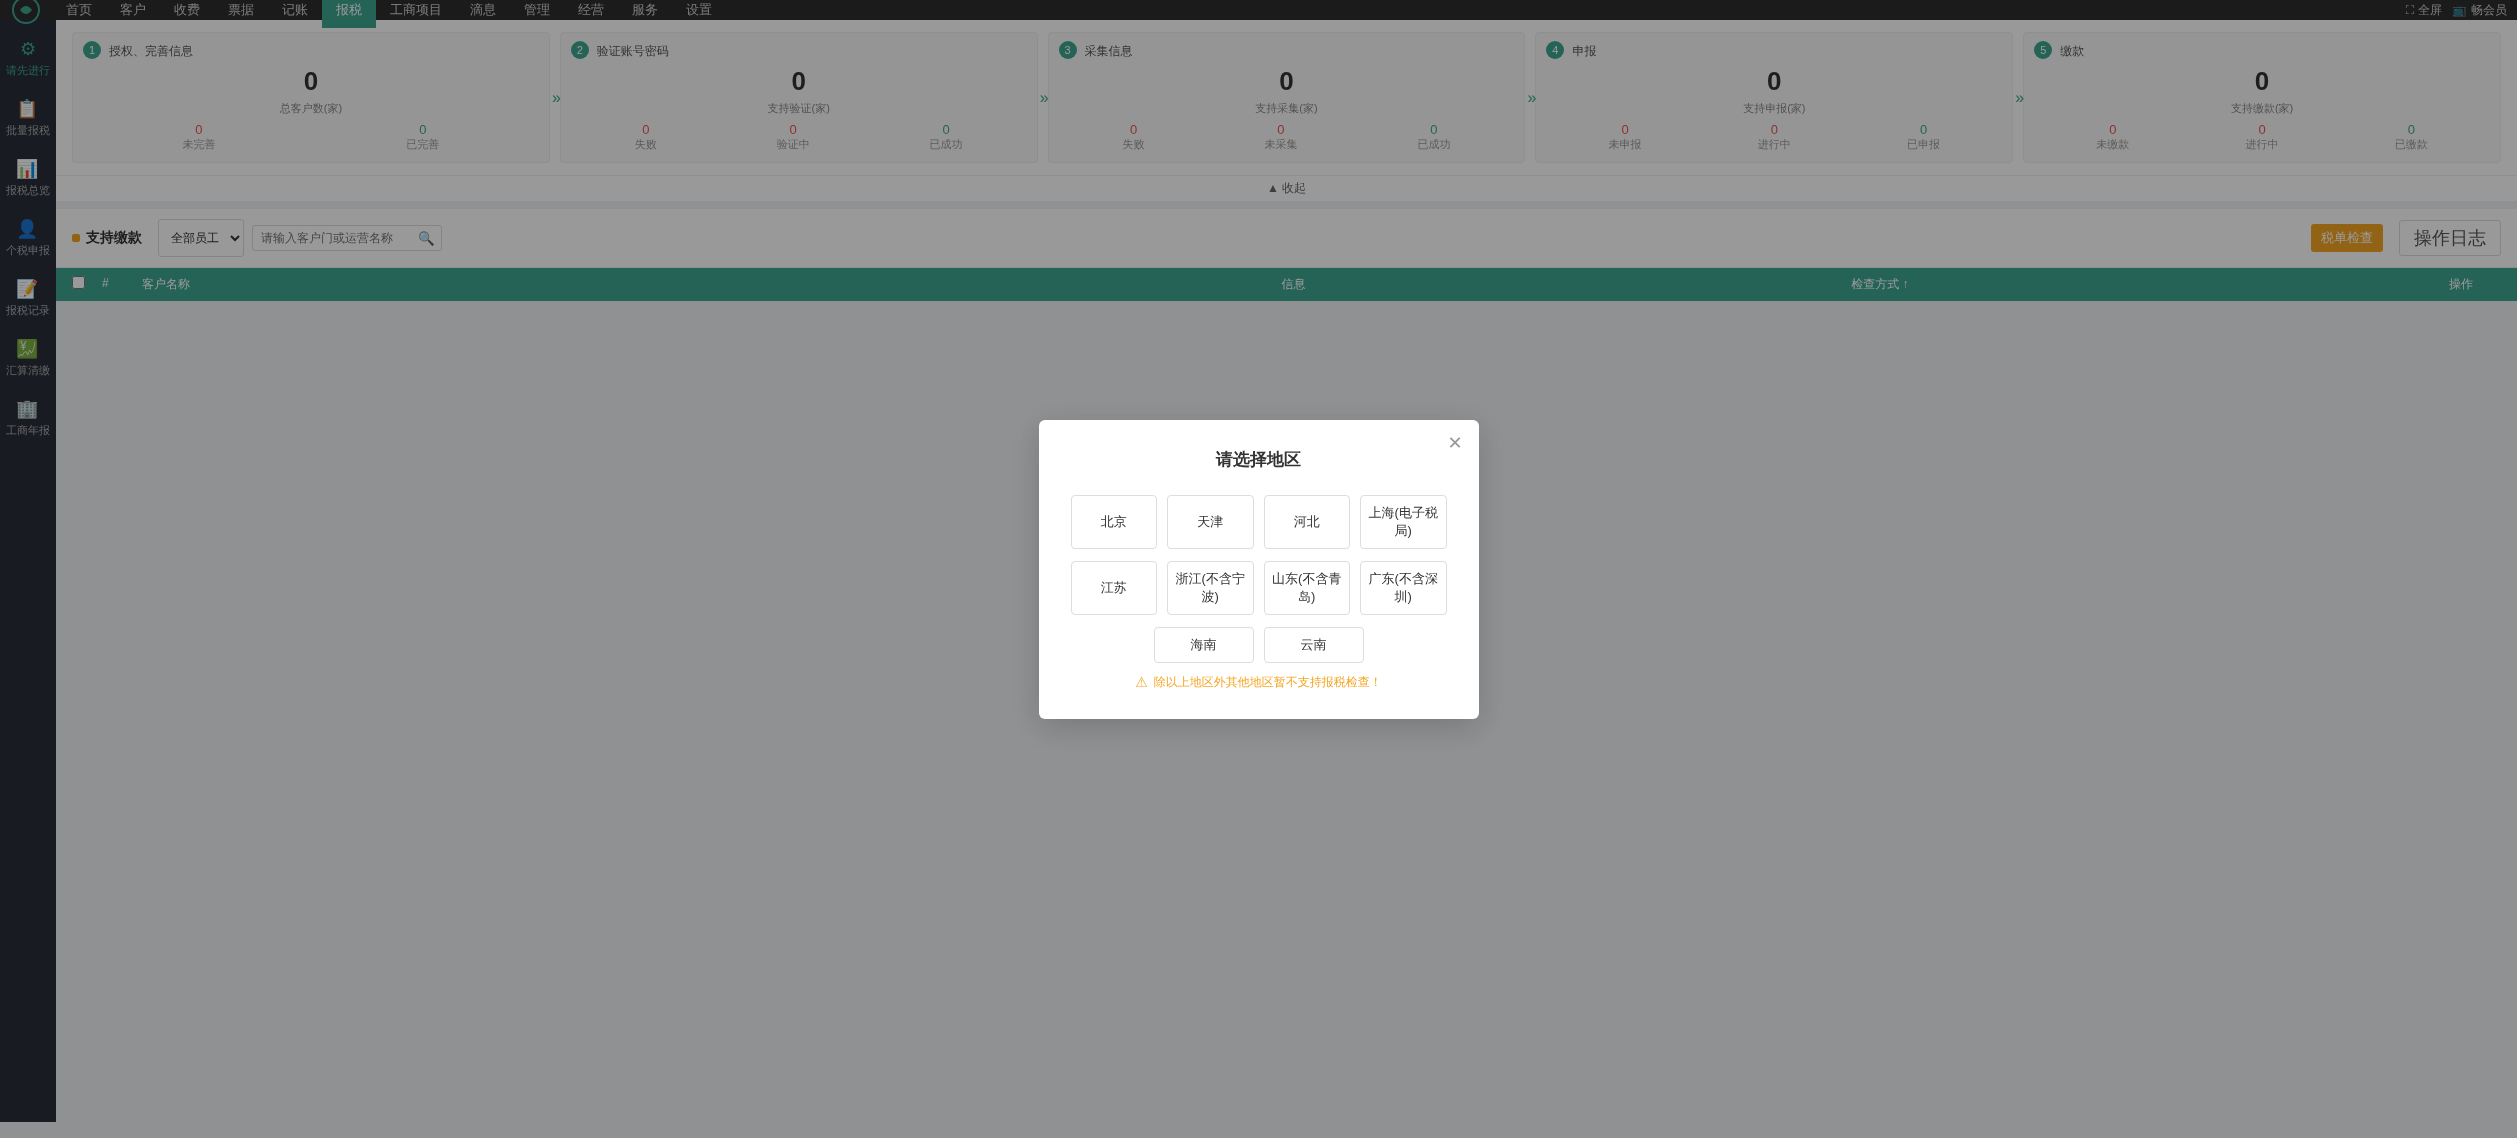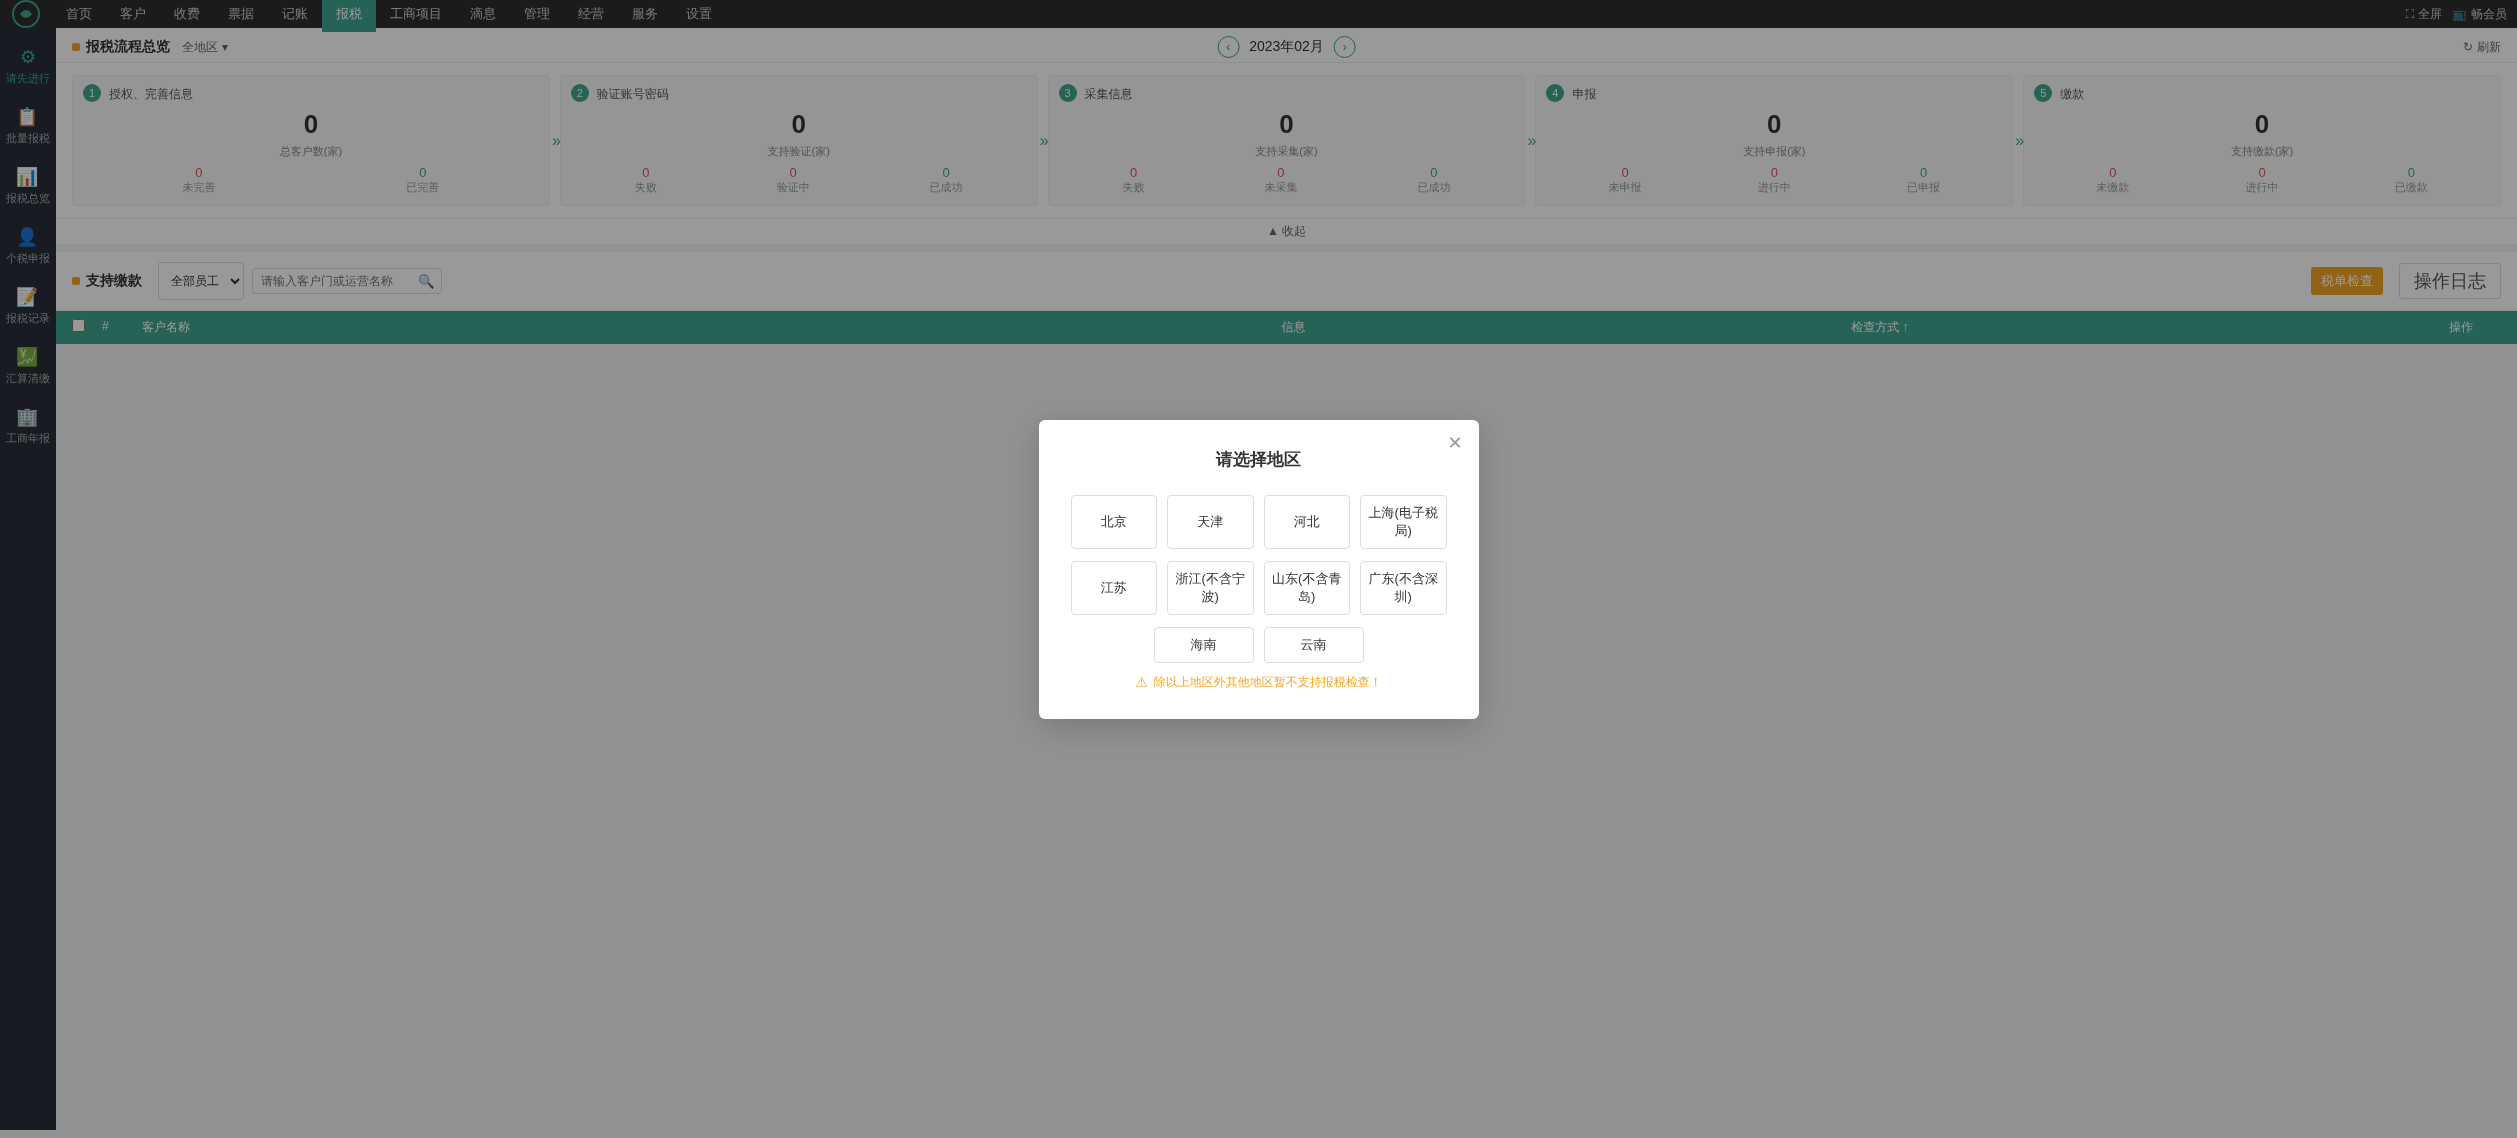--- a/index.html
+++ b/index.html
@@ -1,20 +1,20 @@
 <!DOCTYPE html>
 <html><head>
   <meta charset="utf-8">
   <style>
     * { box-sizing: border-box; margin: 0; padding: 0; }
     body { font-family: "Microsoft YaHei", "PingFang SC", sans-serif; font-size: 13px; background: #f0f2f5; color: #333; overflow: hidden; }
 
     
     .top-nav {
-      height: 28px;
+      height: 20px;
       background: #2d2d2d;
       display: flex;
       align-items: center;
       padding: 0 10px;
       position: relative;
       z-index: 10;
     }
     .top-nav-logo {
       width: 32px; height: 32px;
       background: transparent;
@@ -481,39 +481,20 @@
     </div>
     <div class="sidebar-item">
       <div class="sidebar-item-icon">🏢</div>
       <span>工商年报</span>
     </div>
   </div>
 
   <div class="content">
 
     <div class="flow-section">
-      <div class="flow-header">
-        <div class="flow-header-title">
-          <span class="section-title-dot"></span>
-          <span>报税流程总览</span>
-        </div>
-        <div class="flow-header-region">
-          <span>全地区</span>
-          <span>▾</span>
-        </div>
-        <div class="flow-month-nav">
-          <button class="month-nav-btn">‹</button>
-          <span class="month-text">2023年02月</span>
-          <button class="month-nav-btn">›</button>
-        </div>
-        <div class="flow-refresh">
-          <span>↻</span>
-          <span>刷新</span>
-        </div>
-      </div>
 
       <div class="flow-steps">
 
         <div class="flow-step" style="position:relative;">
           <div class="flow-step-num">1</div>
           <div class="flow-step-title">授权、完善信息</div>
           <div class="flow-step-count">0</div>
           <div class="flow-step-sub">总客户数(家)</div>
           <div class="flow-step-stats">
             <div class="flow-step-stat">

